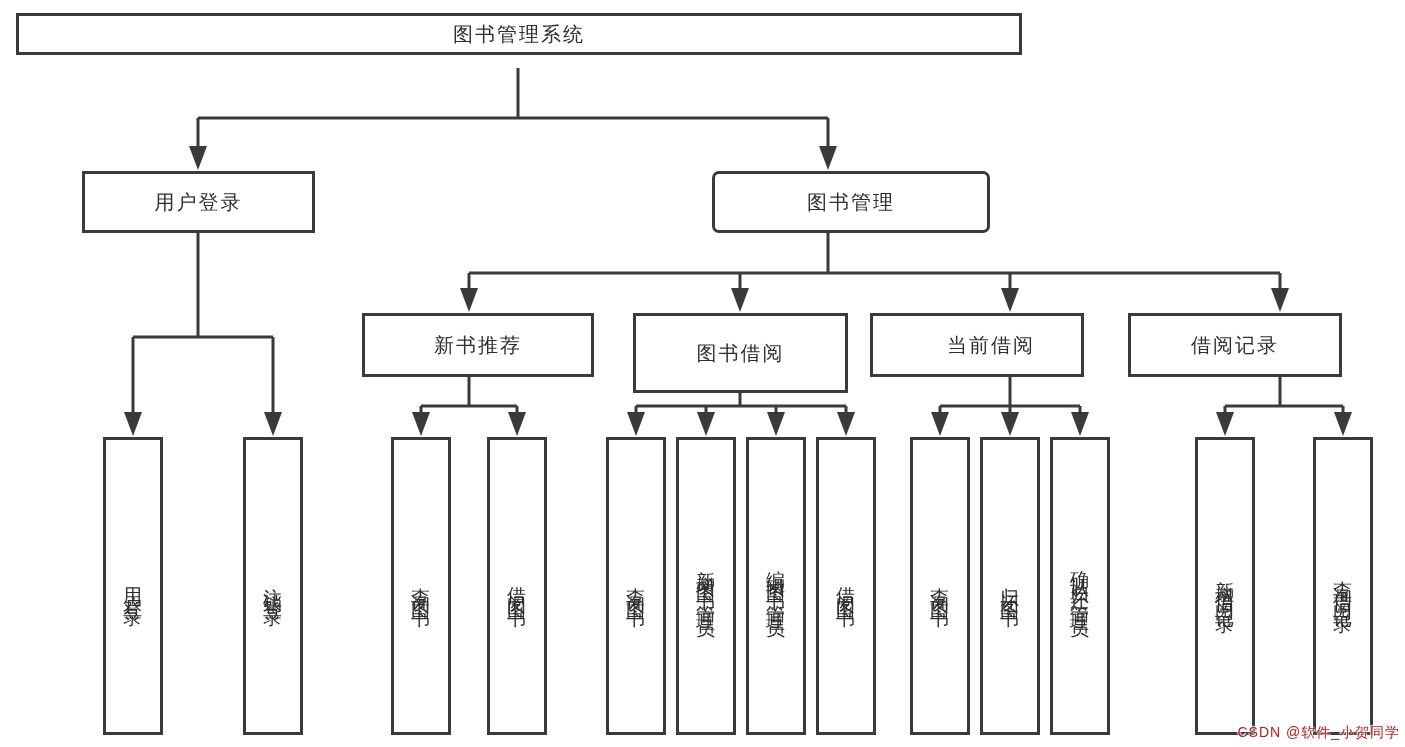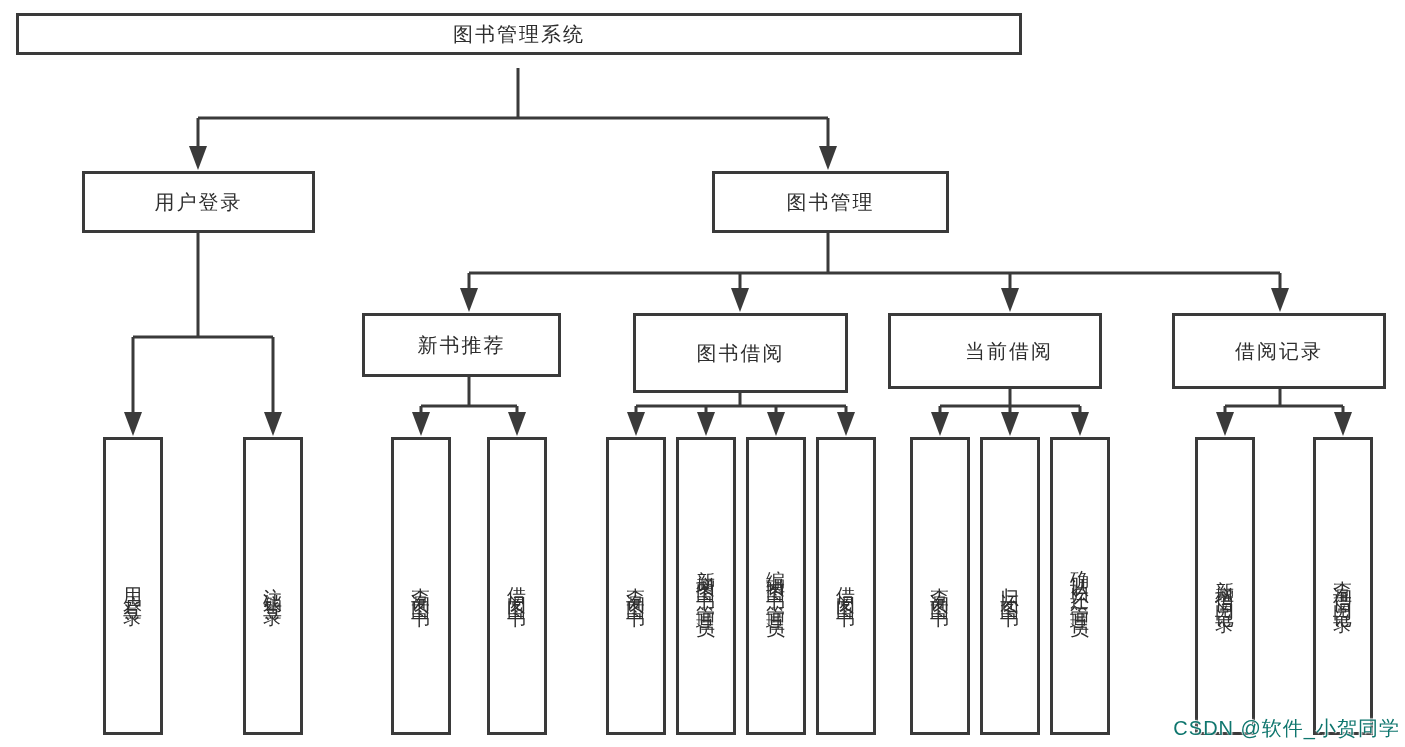--- a/index.html
+++ b/index.html
@@ -40,46 +40,46 @@
   }
   .v-box {
     writing-mode: vertical-rl;
     font-size: 19px;
     letter-spacing: 7px;
     line-height: 1;
   }
   
   .pos-root        { left: 16px;   top: 13px;  width: 1006px; height: 42px; }
   .pos-user-login  { left: 82px;   top: 171px; width: 233px;  height: 62px; }
-  .pos-book-mgmt   { left: 712px;  top: 171px; width: 237px;  height: 62px; }
-  .pos-newbook     { left: 362px;  top: 313px; width: 199px;  height: 64px; }
+  .pos-book-mgmt   { left: 712px;  top: 171px; width: 278px;  height: 62px; border-radius: 7px; }
+  .pos-newbook     { left: 362px;  top: 313px; width: 232px;  height: 64px; }
   .pos-borrowing   { left: 633px;  top: 313px; width: 215px;  height: 80px; }
-  .pos-current     { left: 888px;  top: 313px; width: 214px;  height: 76px; padding-left: 28px; }
-  .pos-records     { left: 1172px; top: 313px; width: 214px;  height: 76px; }
+  .pos-current     { left: 870px;  top: 313px; width: 214px;  height: 64px; padding-left: 28px; }
+  .pos-records     { left: 1128px; top: 313px; width: 214px;  height: 64px; }
   .leaf            { top: 437px;   width: 60px; height: 298px; }
   .pos-l-login     { left: 103px;  }
   .pos-l-logout    { left: 243px;  }
   .pos-l-nb-query  { left: 391px;  }
   .pos-l-nb-borrow { left: 487px;  }
   .pos-l-bw-query  { left: 606px;  }
   .pos-l-bw-add    { left: 676px;  }
   .pos-l-bw-edit   { left: 746px;  }
   .pos-l-bw-borrow { left: 816px;  }
   .pos-l-cu-query  { left: 910px;  }
   .pos-l-cu-return { left: 980px;  }
   .pos-l-cu-confirm{ left: 1050px; }
   .pos-l-rc-add    { left: 1195px; }
   .pos-l-rc-query  { left: 1313px; }
   #watermark {
     position: absolute;
     right: 5px;
     bottom: 5px;
-    font-size: 20px;
+    font-size: 14px;
     letter-spacing: 1px;
-    color: #0f766e;
+    color: #b91c1c;
     text-shadow: -1px -1px 0 rgba(255,255,255,.9), 1px 1px 0 rgba(255,255,255,.7), 0 0 3px rgba(255,255,255,.9);
     z-index: 5;
     white-space: nowrap;
   }
 </style>
 </head>
 <body>
 
 <div id="canvas">
 

